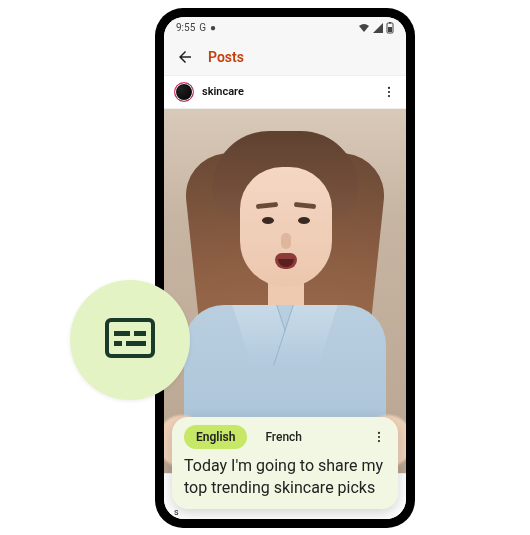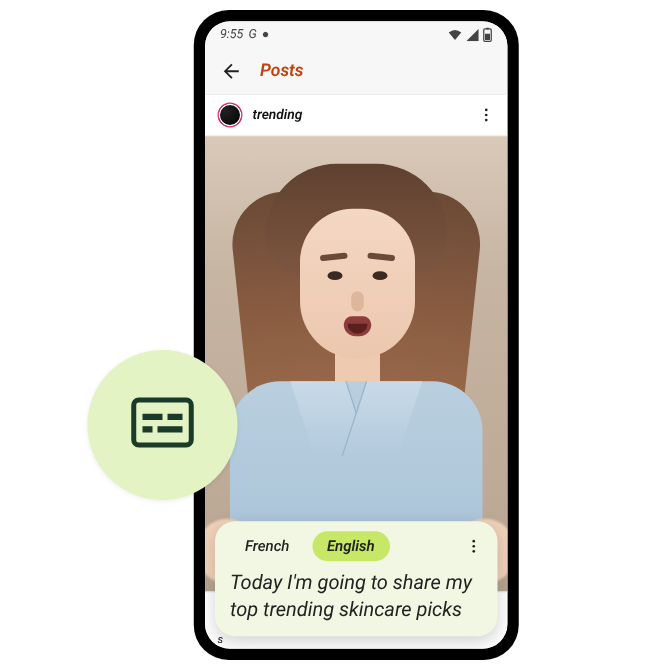--- a/index.html
+++ b/index.html
@@ -14,21 +14,20 @@
       position: relative;
     }
     .phone {
       width: 260px;
       height: 520px;
       background: #000;
       border-radius: 28px;
       padding: 9px;
       position: relative;
       margin-left: 40px;
-      font-style: italic;
     }
     .screen {
       width: 100%;
       height: 100%;
       background: #f7f7f7;
       border-radius: 20px;
       overflow: hidden;
       display: flex;
       flex-direction: column;
       position: relative;
@@ -199,21 +198,21 @@
       <span class="back-arrow">
         <svg width="18" height="18" viewBox="0 0 24 24">
             <path d="M20 11H7.8l5.6-5.6L12 4l-8 8 8 8 1.4-1.4L7.8 13H20z" fill="#222"></path>
           </svg>
       </span>
       <span class="header-title">Posts</span>
     </div>
 
     <div class="post-head">
       <div class="avatar"></div>
-      <span class="username">trending</span>
+      <span class="username">skincare</span>
       <span class="more-dots">
         <svg width="14" height="14" viewBox="0 0 24 24">
             <circle cx="12" cy="5" r="1.8" fill="#222"></circle>
             <circle cx="12" cy="12" r="1.8" fill="#222"></circle>
             <circle cx="12" cy="19" r="1.8" fill="#222"></circle>
           </svg>
       </span>
     </div>
 
     <div class="media">
@@ -251,22 +250,22 @@
         <svg width="16" height="16" viewBox="0 0 24 24">
             <path d="M22 2 11 13M22 2l-7 20-4-9-9-4 20-7z" fill="none" stroke="#222" stroke-width="1.5"></path>
           </svg>
       </span>
     </div>
     <div class="meta-line">1</div>
     <div class="meta-line">s</div>
 
     <div class="caption-card">
       <div class="lang-row">
+        <span class="lang-btn active">English</span>
         <span class="lang-btn">French</span>
-        <span class="lang-btn active">English</span>
         <span class="lang-more">
           <svg width="14" height="14" viewBox="0 0 24 24">
               <circle cx="12" cy="5" r="1.8" fill="#222"></circle>
               <circle cx="12" cy="12" r="1.8" fill="#222"></circle>
               <circle cx="12" cy="19" r="1.8" fill="#222"></circle>
             </svg>
         </span>
       </div>
       <div class="caption-text">Today I'm going to share my top trending skincare picks</div>
     </div>

